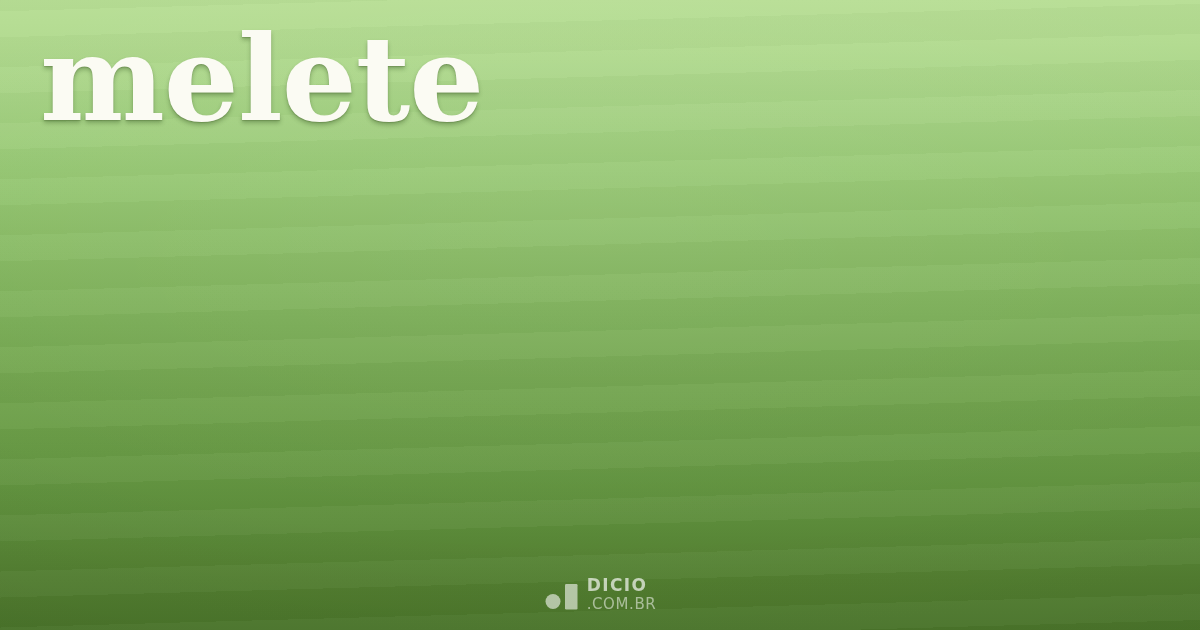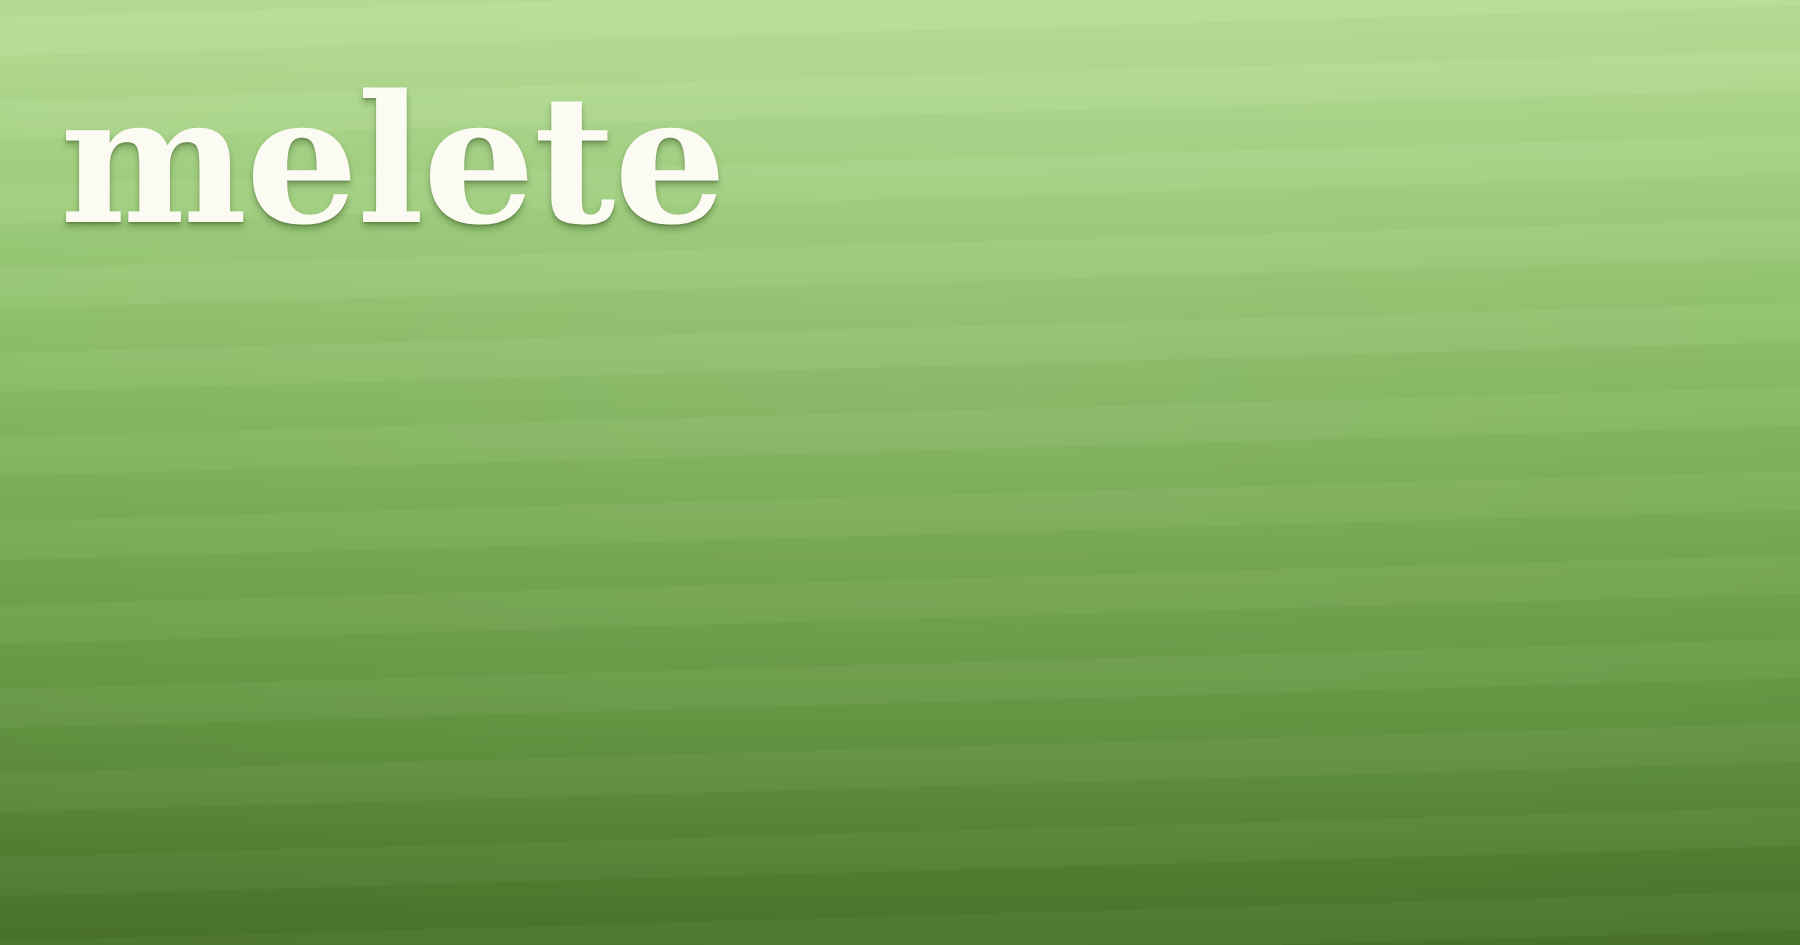--- a/index.html
+++ b/index.html
@@ -57,21 +57,21 @@
   }
 
   .content {
     position: absolute;
     inset: 0;
   }
 
   .word-title {
     position: absolute;
     left: 40px;
-    top: 48px;
+    top: 20px;
     font-family: "DejaVu Serif", "Liberation Serif", serif;
     font-weight: bold;
     font-size: 118px;
     line-height: 1.0;
     letter-spacing: -1px;
     color: #fbfbf3;
     text-shadow: 0 3px 4px rgba(40,70,20,0.33), 0 1px 1px rgba(40,70,20,0.22);
     white-space: nowrap;
     text-align: right;
   }
@@ -138,15 +138,25 @@
 <div class="card">
 
   <div class="bands"></div>
   <div class="vignette"></div>
 
   <div class="content">
 
     <div class="word-title">melete</div>
 
 
+    <div class="footer-logo">
+      <svg class="logo-mark" viewBox="0 0 34 30" aria-hidden="true">
+        <circle cx="9" cy="21.5" r="7.5" fill="#ffffff" opacity="0.8"></circle>
+        <rect x="21" y="4" width="12.5" height="25.5" rx="1.2" fill="#ffffff" opacity="0.8"></rect>
+      </svg>
+      <span class="logo-text">
+        <span class="logo-dicio">DICIO</span>
+        <span class="logo-domain">.COM.BR</span>
+      </span>
+    </div>
 
   </div>
 </div>
 
 </body></html>

